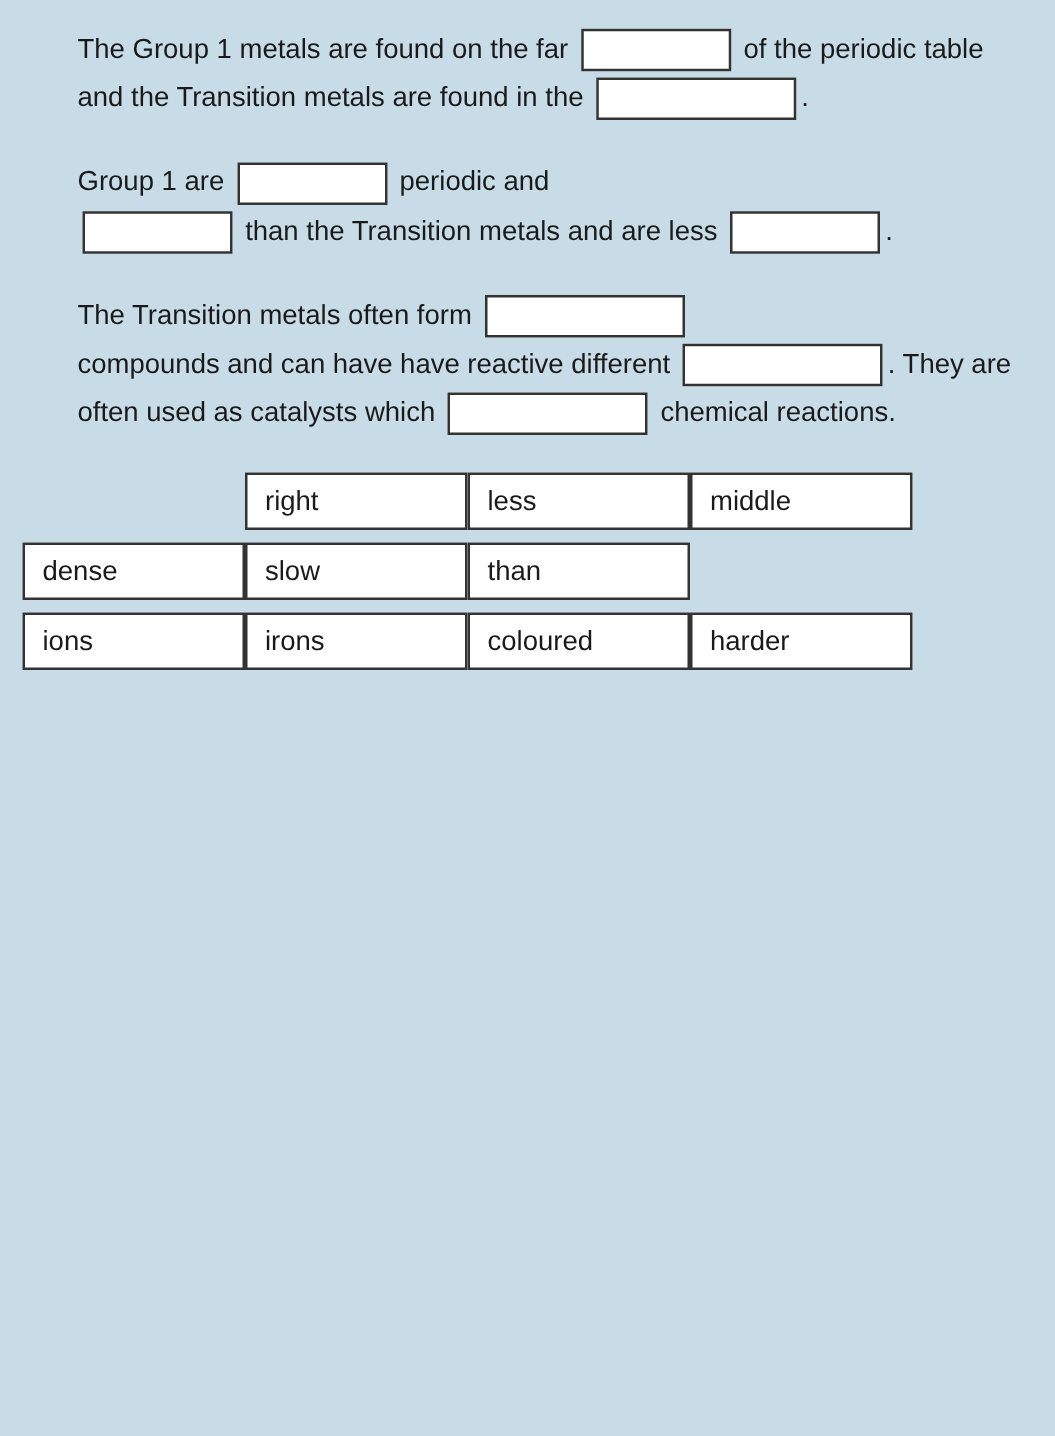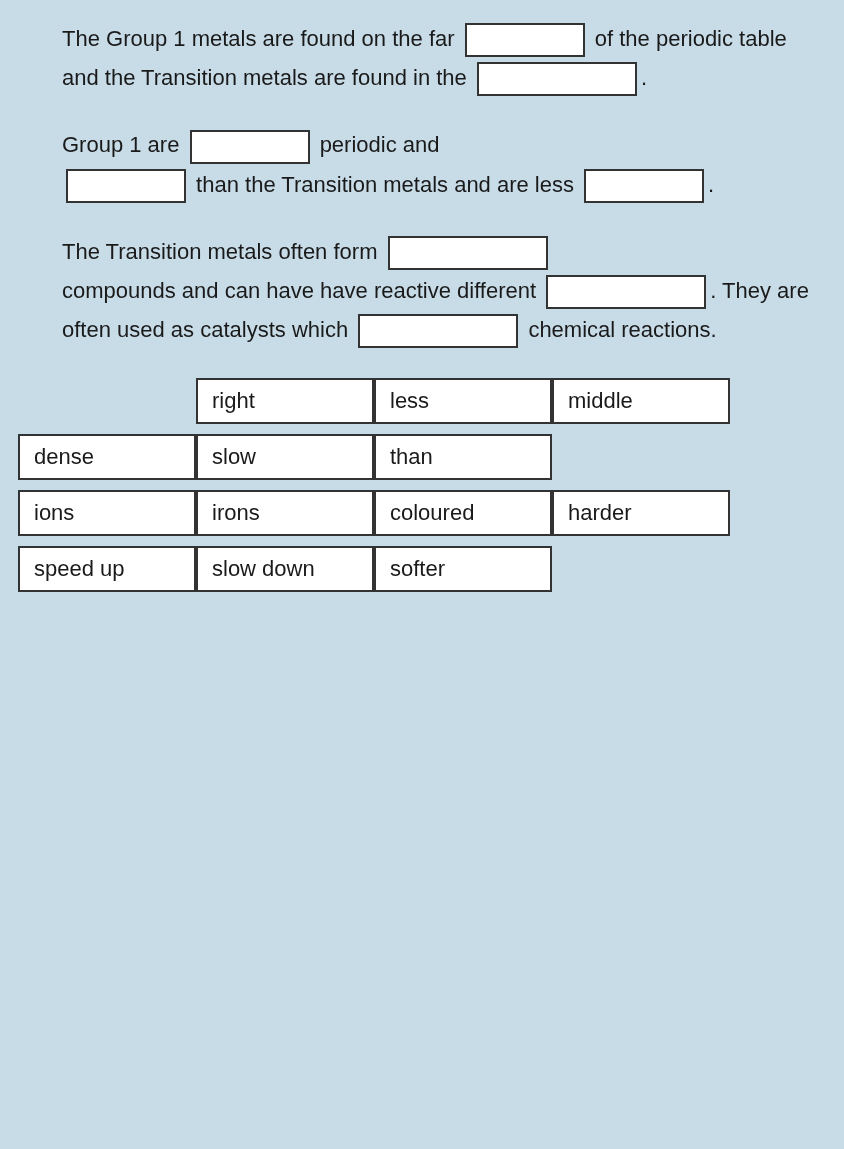--- a/index.html
+++ b/index.html
@@ -92,18 +92,13 @@
     <span class="word-tile">dense</span>
     <span class="word-tile">slow</span>
     <span class="word-tile">than</span>
   </div>
   <div class="word-row">
     <span class="word-tile">ions</span>
     <span class="word-tile">irons</span>
     <span class="word-tile">coloured</span>
     <span class="word-tile">harder</span>
   </div>
-  <div class="word-row">
-    <span class="word-tile">speed up</span>
-    <span class="word-tile">slow down</span>
-    <span class="word-tile">softer</span>
-  </div>
 </div>
 
 </body></html>

